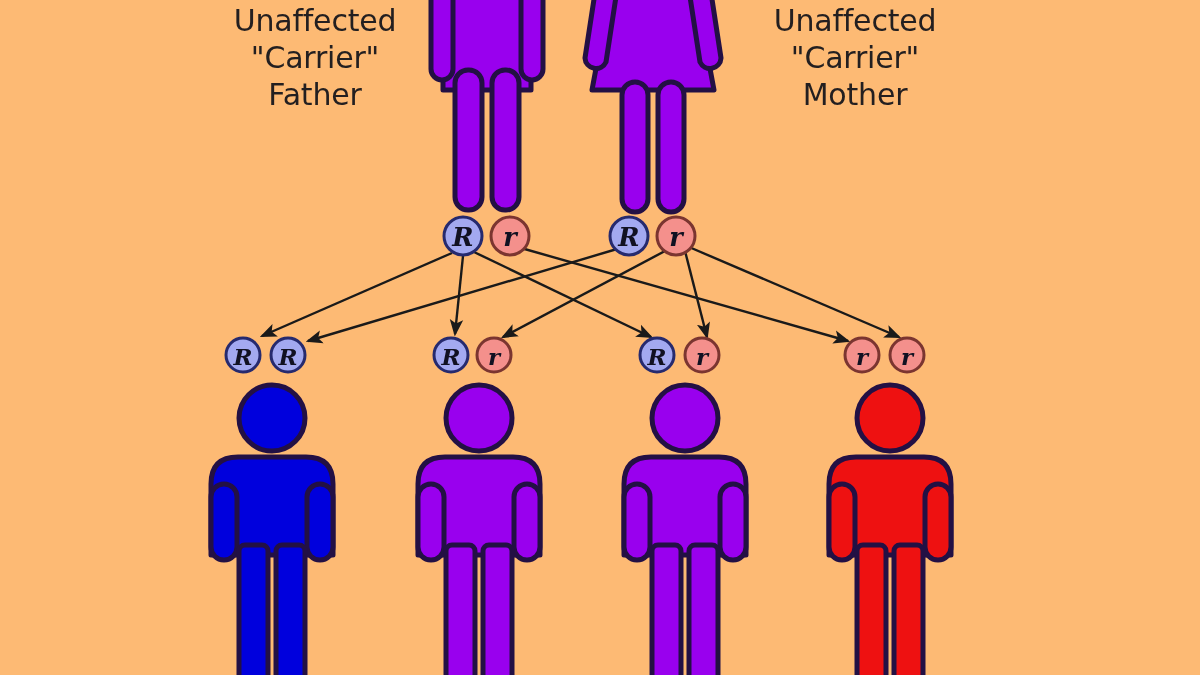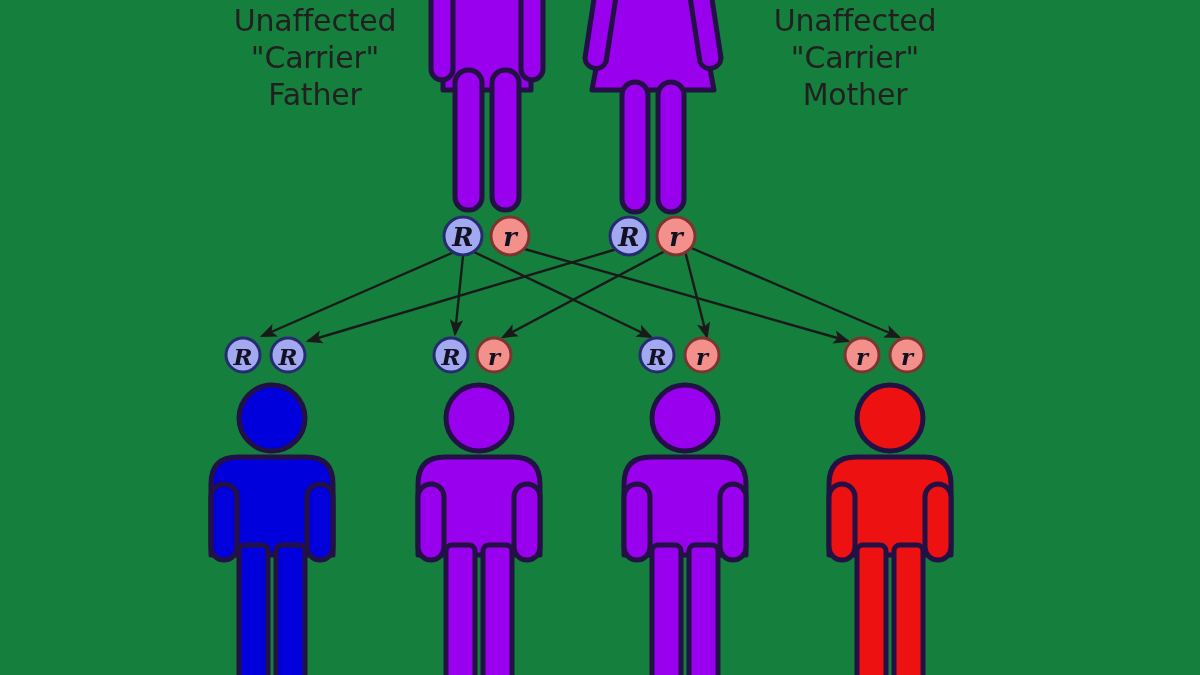--- a/index.html
+++ b/index.html
@@ -4,21 +4,21 @@
 <style>
   html, body {
     margin: 0;
     padding: 0;
     background: #ffffff;
   }
   #stage {
     position: relative;
     width: 1200px;
     height: 675px;
-    background: #15803d;
+    background: #fdba74;
     overflow: hidden;
     font-family: "DejaVu Sans", "Liberation Sans", sans-serif;
   }
   .parent-label {
     position: absolute;
     text-align: center;
     font-family: "DejaVu Sans", "Liberation Sans", sans-serif;
     font-size: 30px;
     line-height: 37px;
     color: #231f20;

